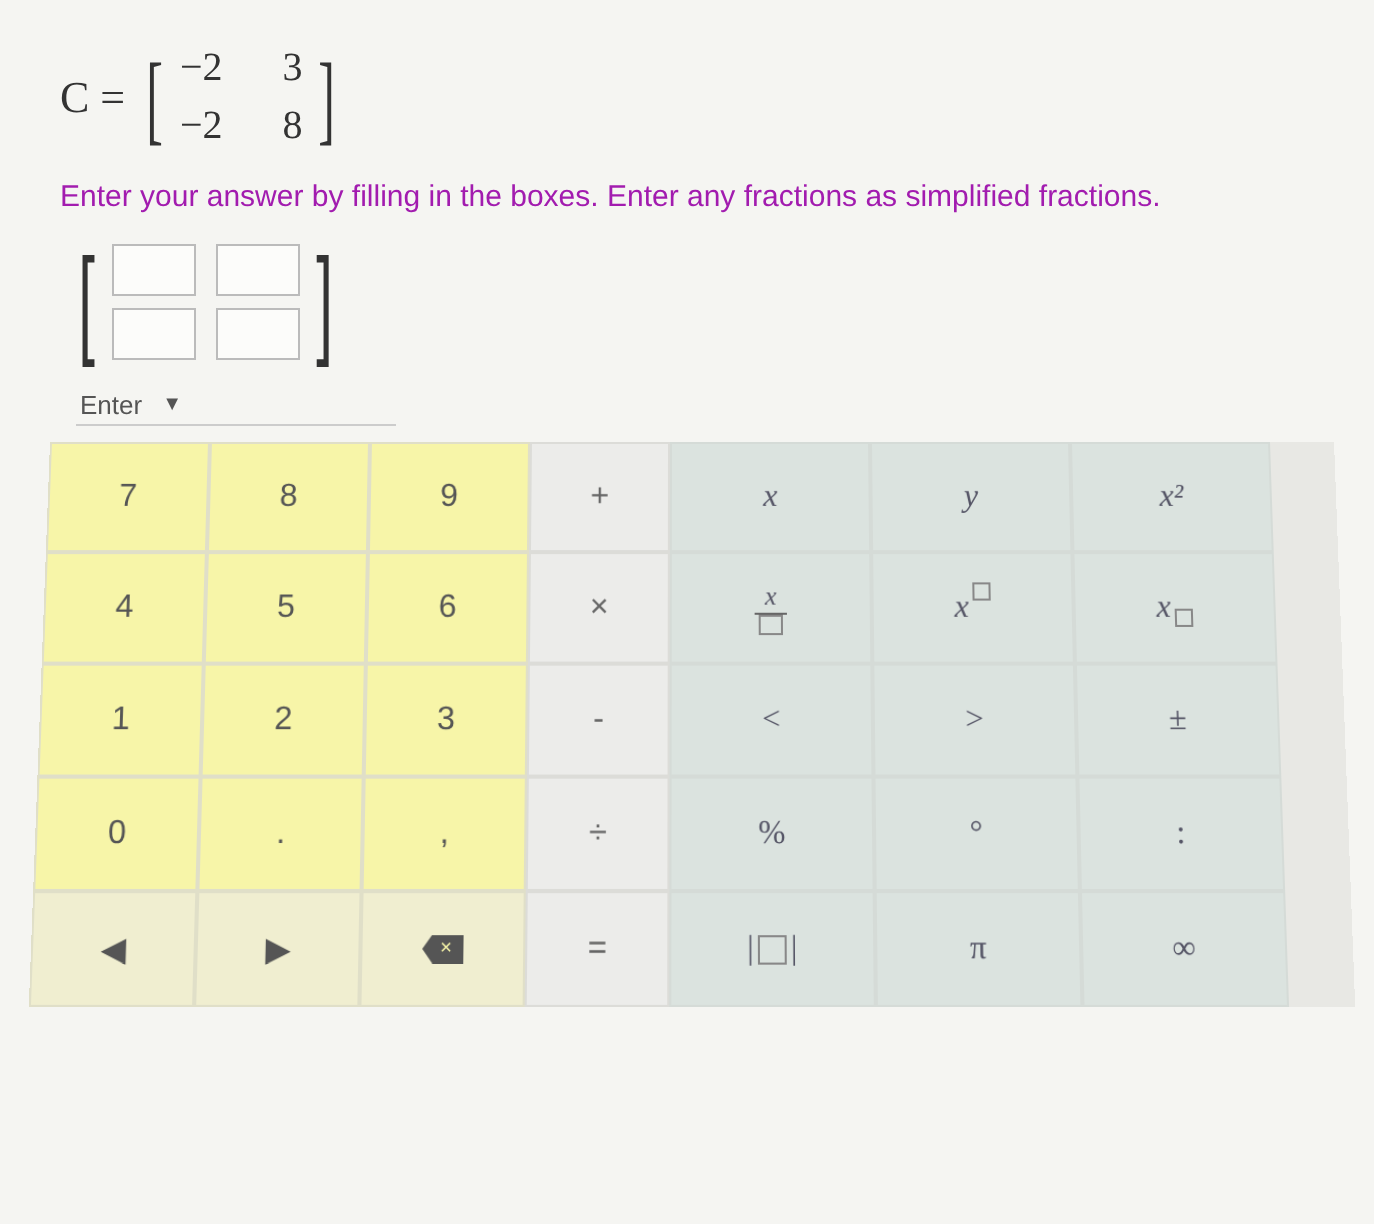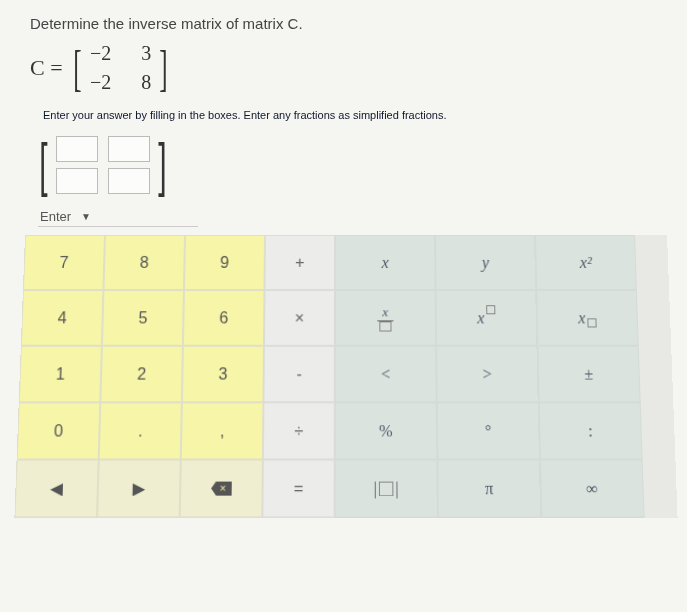--- a/index.html
+++ b/index.html
@@ -41,24 +41,23 @@
     }
     .matrix-body {
       display: grid;
       grid-template-columns: auto auto;
       gap: 6px 18px;
       padding: 0 4px;
       font-size: 20px;
     }
     .matrix-body span { text-align: right; min-width: 22px; }
     .prompt-line2 {
-      font-size: 11px;
-      color: #0f172a;
+      font-size: 15px;
+      color: #a21caf;
       margin-bottom: 15px;
-      margin-left: 13px;
     }
     .answer-matrix {
       display: flex;
       align-items: center;
       margin-bottom: 15px;
       margin-left: 5px;
     }
     .answer-matrix .bracket {
       font-size: 60px;
     }
@@ -201,21 +200,20 @@
       content: "×";
       color: #f7f5a8;
       font-size: 10px;
       margin-left: 3px;
     }
   </style>
 </head>
 <body>
 
 <div class="container">
-  <div class="prompt-line1">Determine the inverse matrix of matrix C.</div>
 
   <div class="matrix-def">
     <span class="matrix-label">C =</span>
     <span class="matrix">
       <span class="bracket">[</span>
       <span class="matrix-body">
         <span>−2</span>
         <span>3</span>
         <span>−2</span>
         <span>8</span>

